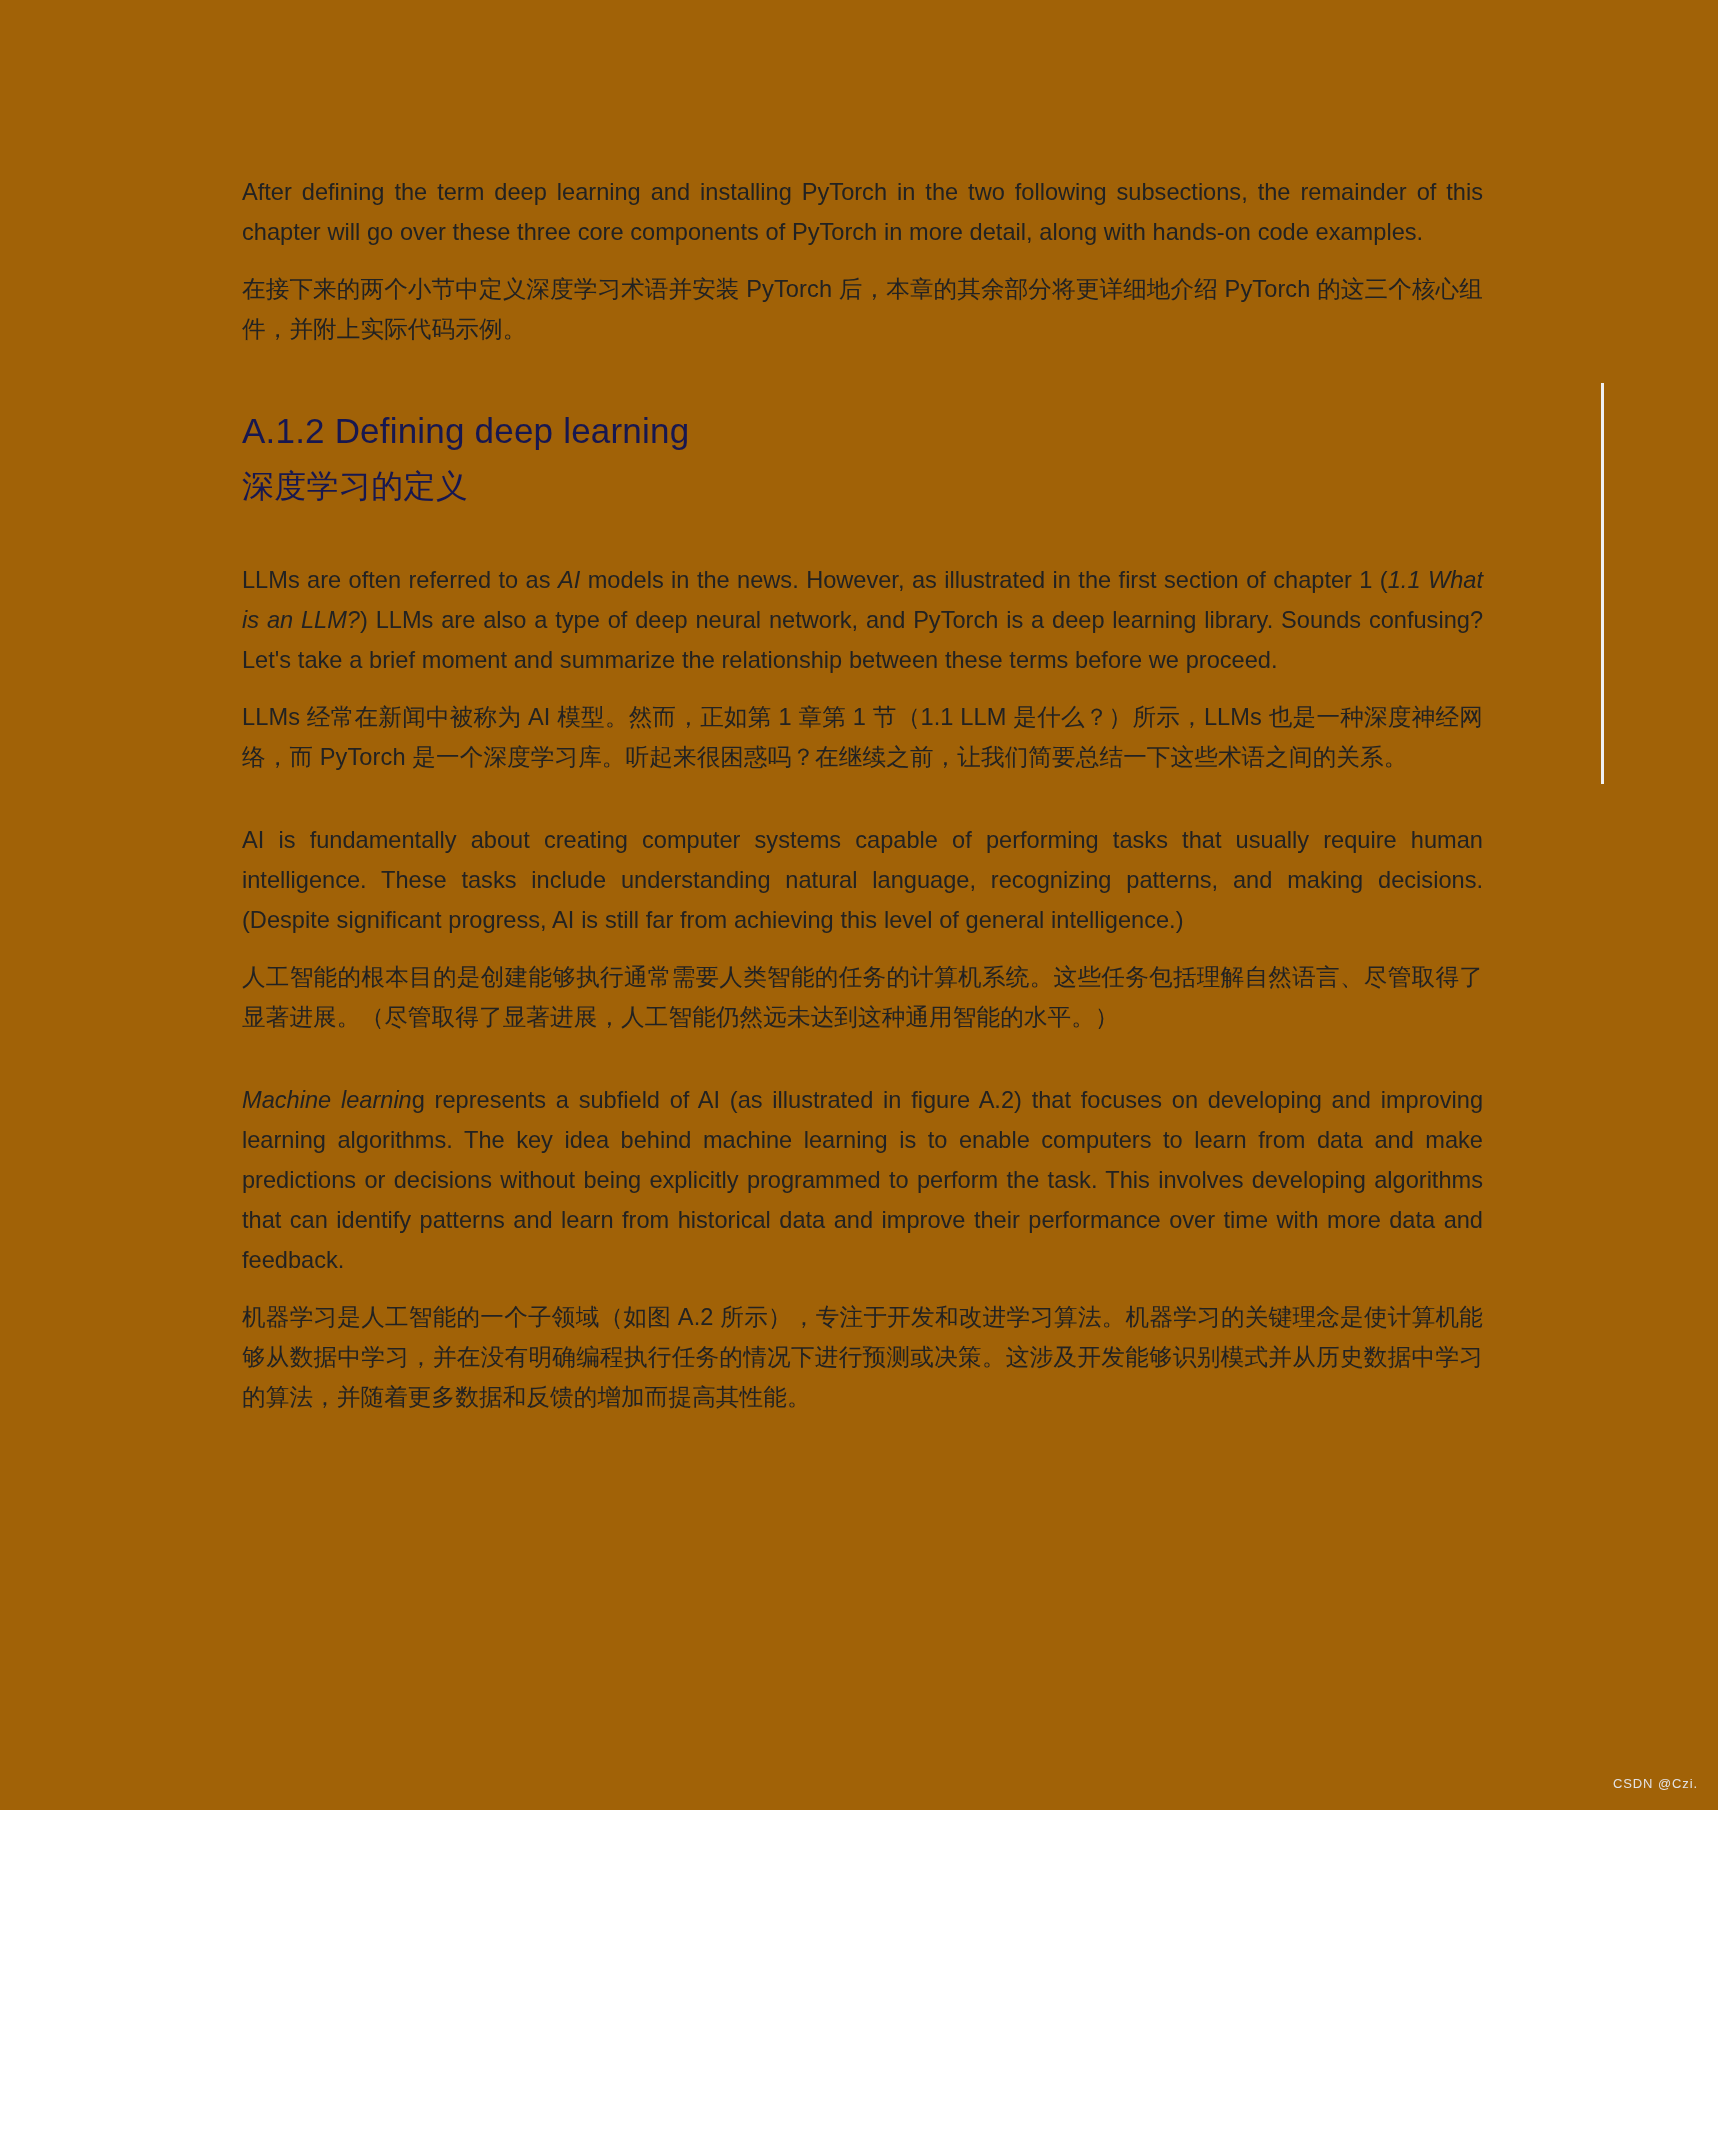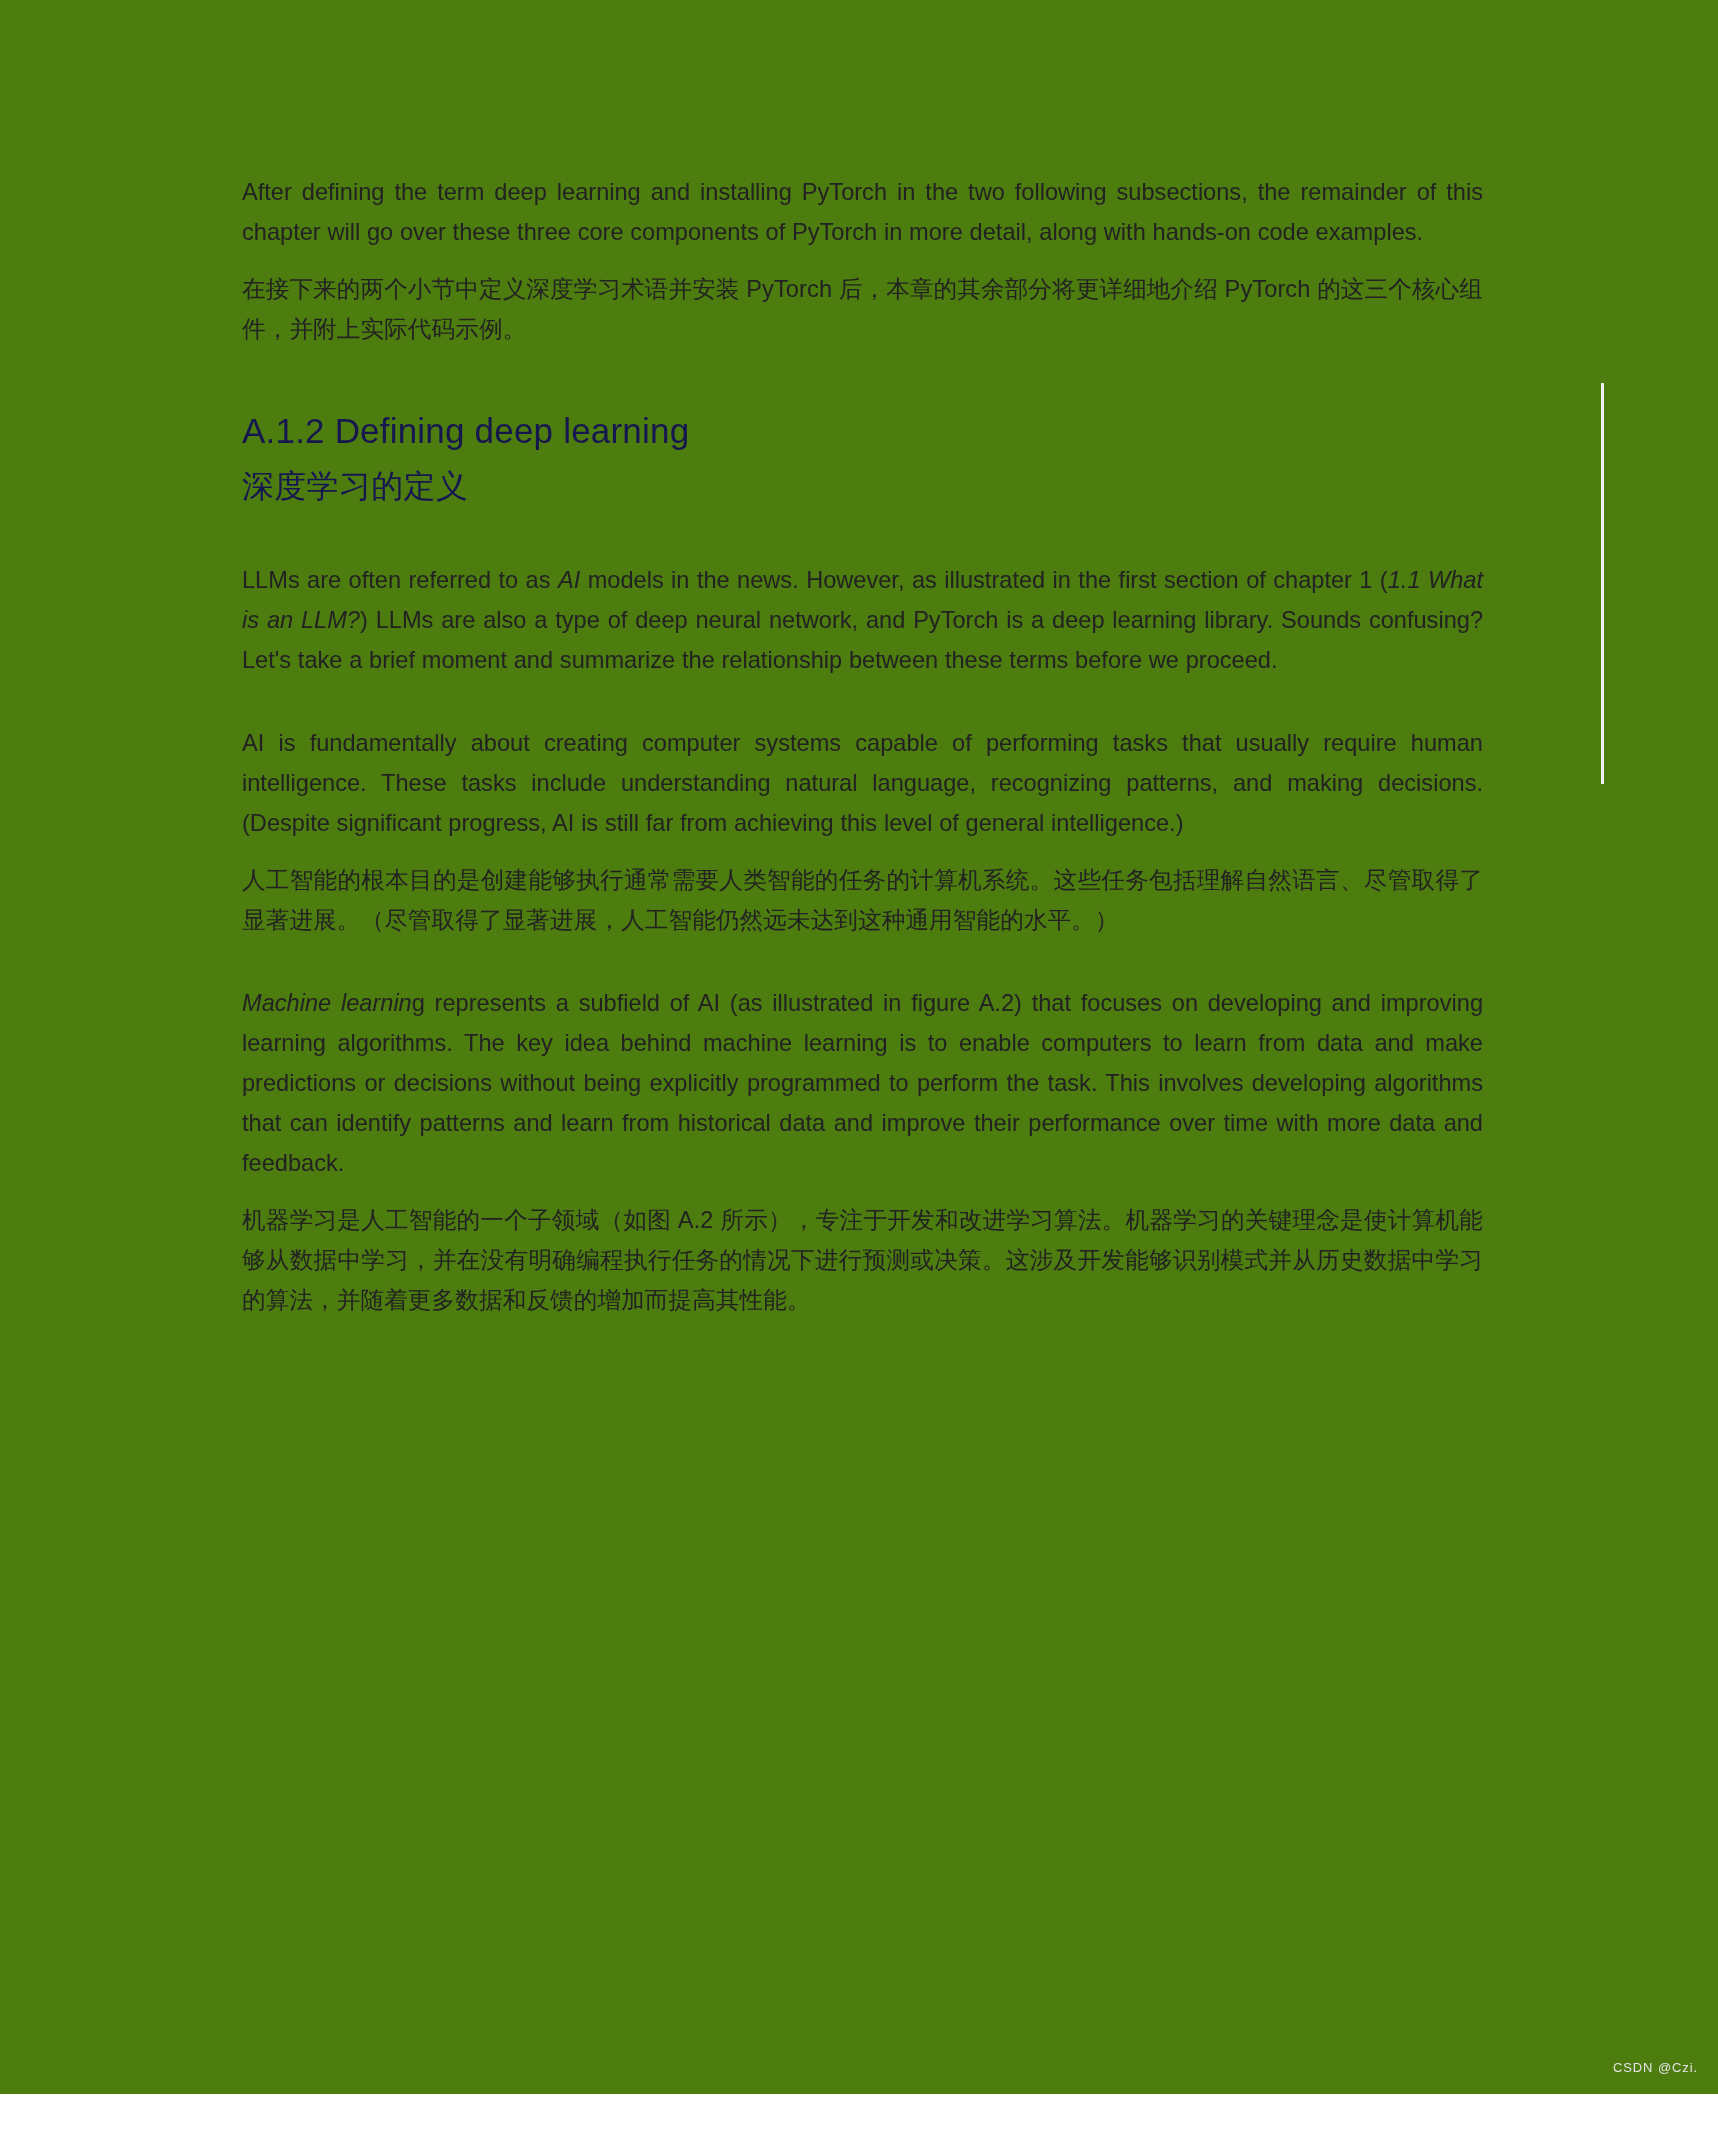--- a/index.html
+++ b/index.html
@@ -8,22 +8,22 @@
     background: #ffffff;
   }
 
   body {
     font-family: "Liberation Sans", "DejaVu Sans", sans-serif;
   }
 
   .page {
     position: relative;
     width: 1718px;
-    height: 2094px;
-    background: #4d7c0f;
+    height: 1810px;
+    background: #a16207;
     box-sizing: border-box;
     overflow: hidden;
   }
 
   
   .edge-rule {
     position: absolute;
     left: 1601px;
     top: 383px;
     width: 3.1px;
@@ -112,20 +112,21 @@
 
     <p class="para-zh">在接下来的两个小节中定义深度学习术语并安装 PyTorch 后，本章的其余部分将更详细地介绍 PyTorch 的这三个核心组件，并附上实际代码示例。</p>
 
     <div class="sec-heading-block">
       <h2 class="heading-en">A.1.2 Defining deep learning</h2>
       <h3 class="heading-zh">深度学习的定义</h3>
     </div>
 
     <p class="para-en after-heading"><span>LLMs are often referred to as </span><em class="ital">AI</em><span> models in the news. However, as illustrated in the first section of chapter 1 (</span><em class="ital">1.1 What is an LLM?</em><span>) LLMs are also a type of deep neural network, and PyTorch is a deep learning library. Sounds confusing? Let's take a brief moment and summarize the relationship between these terms before we proceed.</span></p>
 
+    <p class="para-zh">LLMs 经常在新闻中被称为 AI 模型。然而，正如第 1 章第 1 节（1.1 LLM 是什么？）所示，LLMs 也是一种深度神经网络，而 PyTorch 是一个深度学习库。听起来很困惑吗？在继续之前，让我们简要总结一下这些术语之间的关系。</p>
 
     <p class="para-en gap-large">AI is fundamentally about creating computer systems capable of performing tasks that usually require human intelligence. These tasks include understanding natural language, recognizing patterns, and making decisions. (Despite significant progress, AI is still far from achieving this level of general intelligence.)</p>
 
     <p class="para-zh">人工智能的根本目的是创建能够执行通常需要人类智能的任务的计算机系统。这些任务包括理解自然语言、尽管取得了显著进展。（尽管取得了显著进展，人工智能仍然远未达到这种通用智能的水平。）</p>
 
     <p class="para-en gap-large"><em class="ital">Machine learnin</em><span>g represents a subfield of AI (as illustrated in figure A.2) that focuses on developing and improving learning algorithms. The key idea behind machine learning is to enable computers to learn from data and make predictions or decisions without being explicitly programmed to perform the task. This involves developing algorithms that can identify patterns and learn from historical data and improve their performance over time with more data and feedback.</span></p>
 
     <p class="para-zh">机器学习是人工智能的一个子领域（如图 A.2 所示），专注于开发和改进学习算法。机器学习的关键理念是使计算机能够从数据中学习，并在没有明确编程执行任务的情况下进行预测或决策。这涉及开发能够识别模式并从历史数据中学习的算法，并随着更多数据和反馈的增加而提高其性能。</p>
 
   </div>

